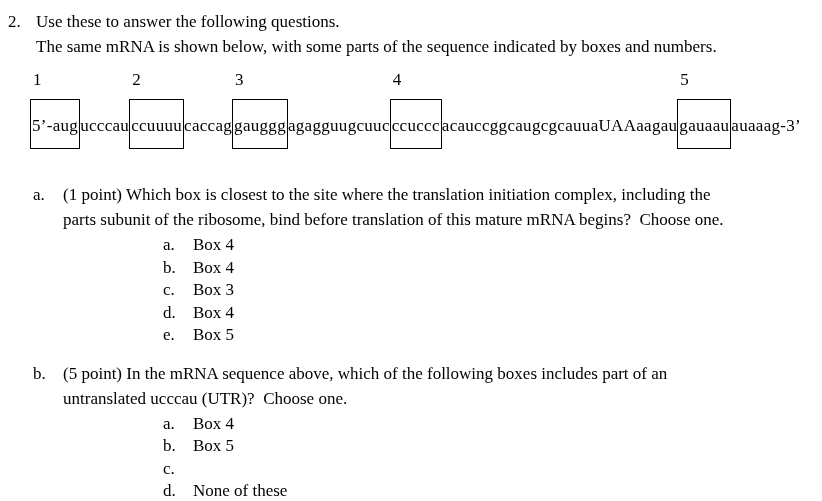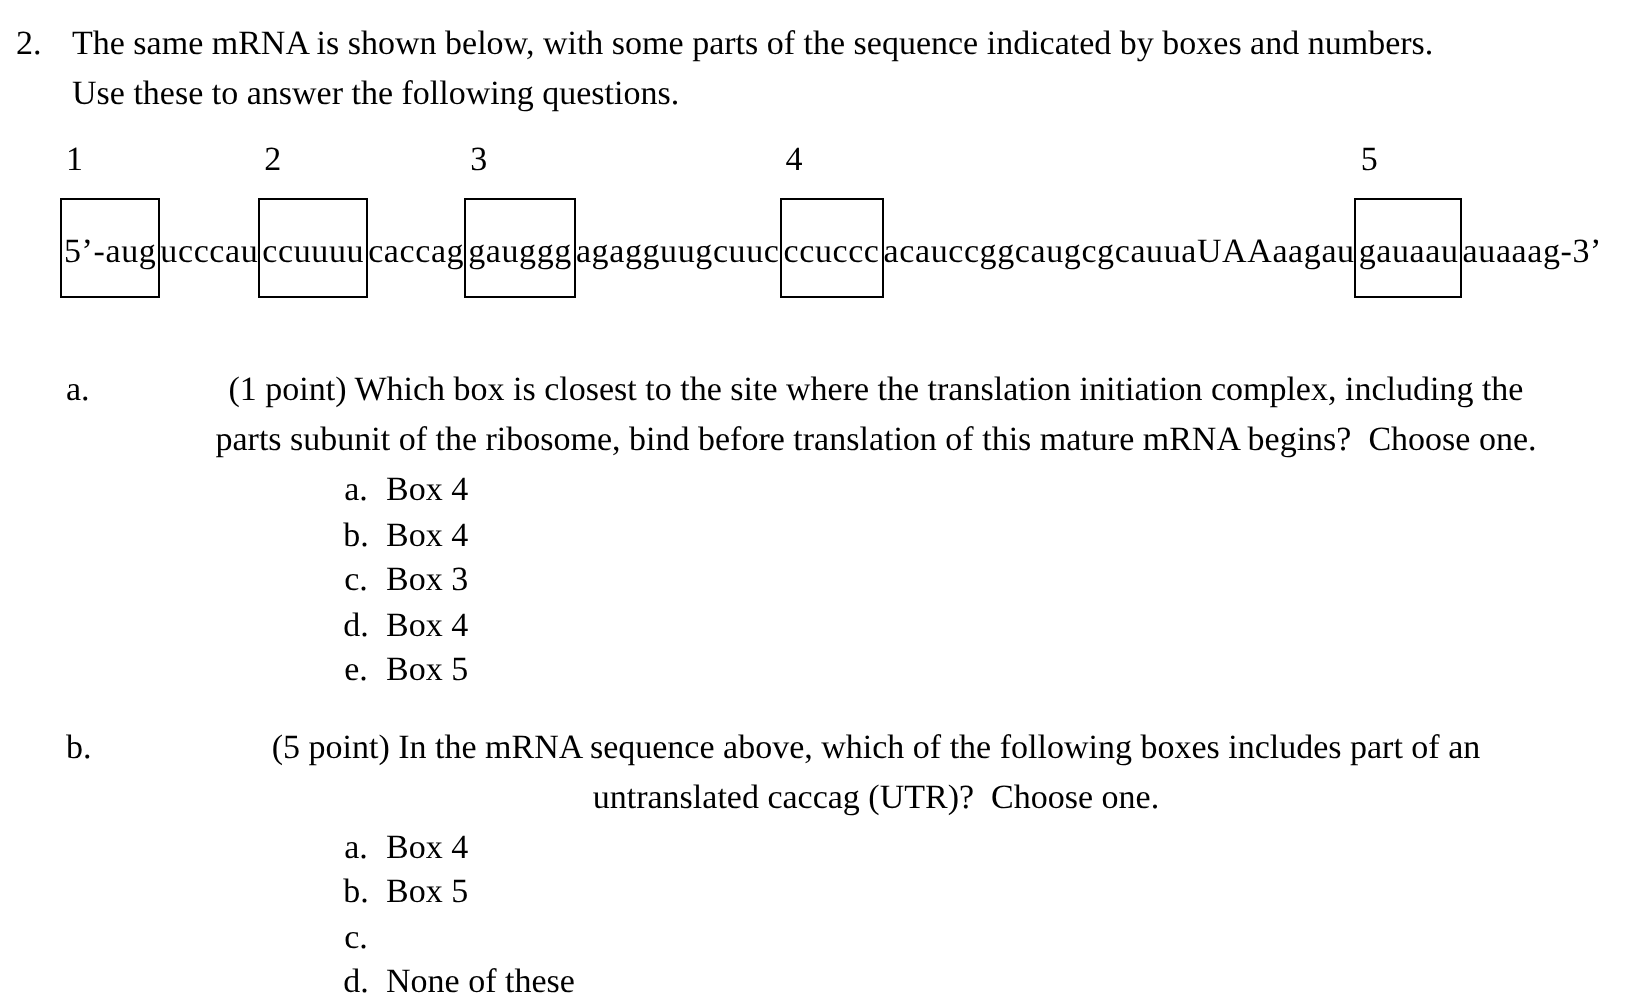--- a/index.html
+++ b/index.html
@@ -38,35 +38,35 @@
   .box-num {
     position:absolute; top:-30px; left:2px;
     font-size:17px; letter-spacing:0;
   }
 
   
   .subq { display:flex; }
   .subq-a { margin:21px 0 0 33px; }
   .subq-b { margin:14px 0 0 33px; }
   .subq-label { width:30px; line-height:25px; }
-  .subq-body { width:750px;text-align:center; }
+  .subq-body { width:750px; }
   .options { margin:2px 0 0 100px; }
   .option { display:flex; line-height:22.5px; }
   .opt-letter { width:30px; }
 </style>
 </head>
 <body>
 
 <div class="page">
 
   <div class="heading">
     <div class="heading-num">2.</div>
     <div class="heading-text">
+      <div class="line">Use these to answer the following questions.</div>
       <div class="line">The same mRNA is shown below, with some parts of the sequence indicated by boxes and numbers.</div>
-      <div class="line">Use these to answer the following questions.</div>
     </div>
   </div>
 
   <div class="figure">
     <div class="sequence">
       <span class="seg boxed"><span class="box-num">1</span><span>5’-aug</span></span><span class="seg">ucccau</span><span class="seg boxed"><span class="box-num">2</span><span>ccuuuu</span></span><span class="seg">caccag</span><span class="seg boxed"><span class="box-num">3</span><span>gauggg</span></span><span class="seg">agagguugcuuc</span><span class="seg boxed"><span class="box-num">4</span><span>ccuccc</span></span><span class="seg">acauccggcaugcgcauuaUAAaagau</span><span class="seg boxed"><span class="box-num">5</span><span>gauaau</span></span><span class="seg">auaaag-3’</span>
     </div>
   </div>
 
   <div class="subq subq-a">
@@ -96,21 +96,21 @@
           <span class="opt-label">Box 5</span>
         </div>
       </div>
     </div>
   </div>
 
   <div class="subq subq-b">
     <div class="subq-label">b.</div>
     <div class="subq-body">
       <div class="line">(5 point) In the mRNA sequence above, which of the following boxes includes part of an</div>
-      <div class="line">untranslated caccag (UTR)?  Choose one.</div>
+      <div class="line">untranslated ucccau (UTR)?  Choose one.</div>
       <div class="options">
         <div class="option">
           <span class="opt-letter">a.</span>
           <span class="opt-label">Box 4</span>
         </div>
         <div class="option">
           <span class="opt-letter">b.</span>
           <span class="opt-label">Box 5</span>
         </div>
         <div class="option">

